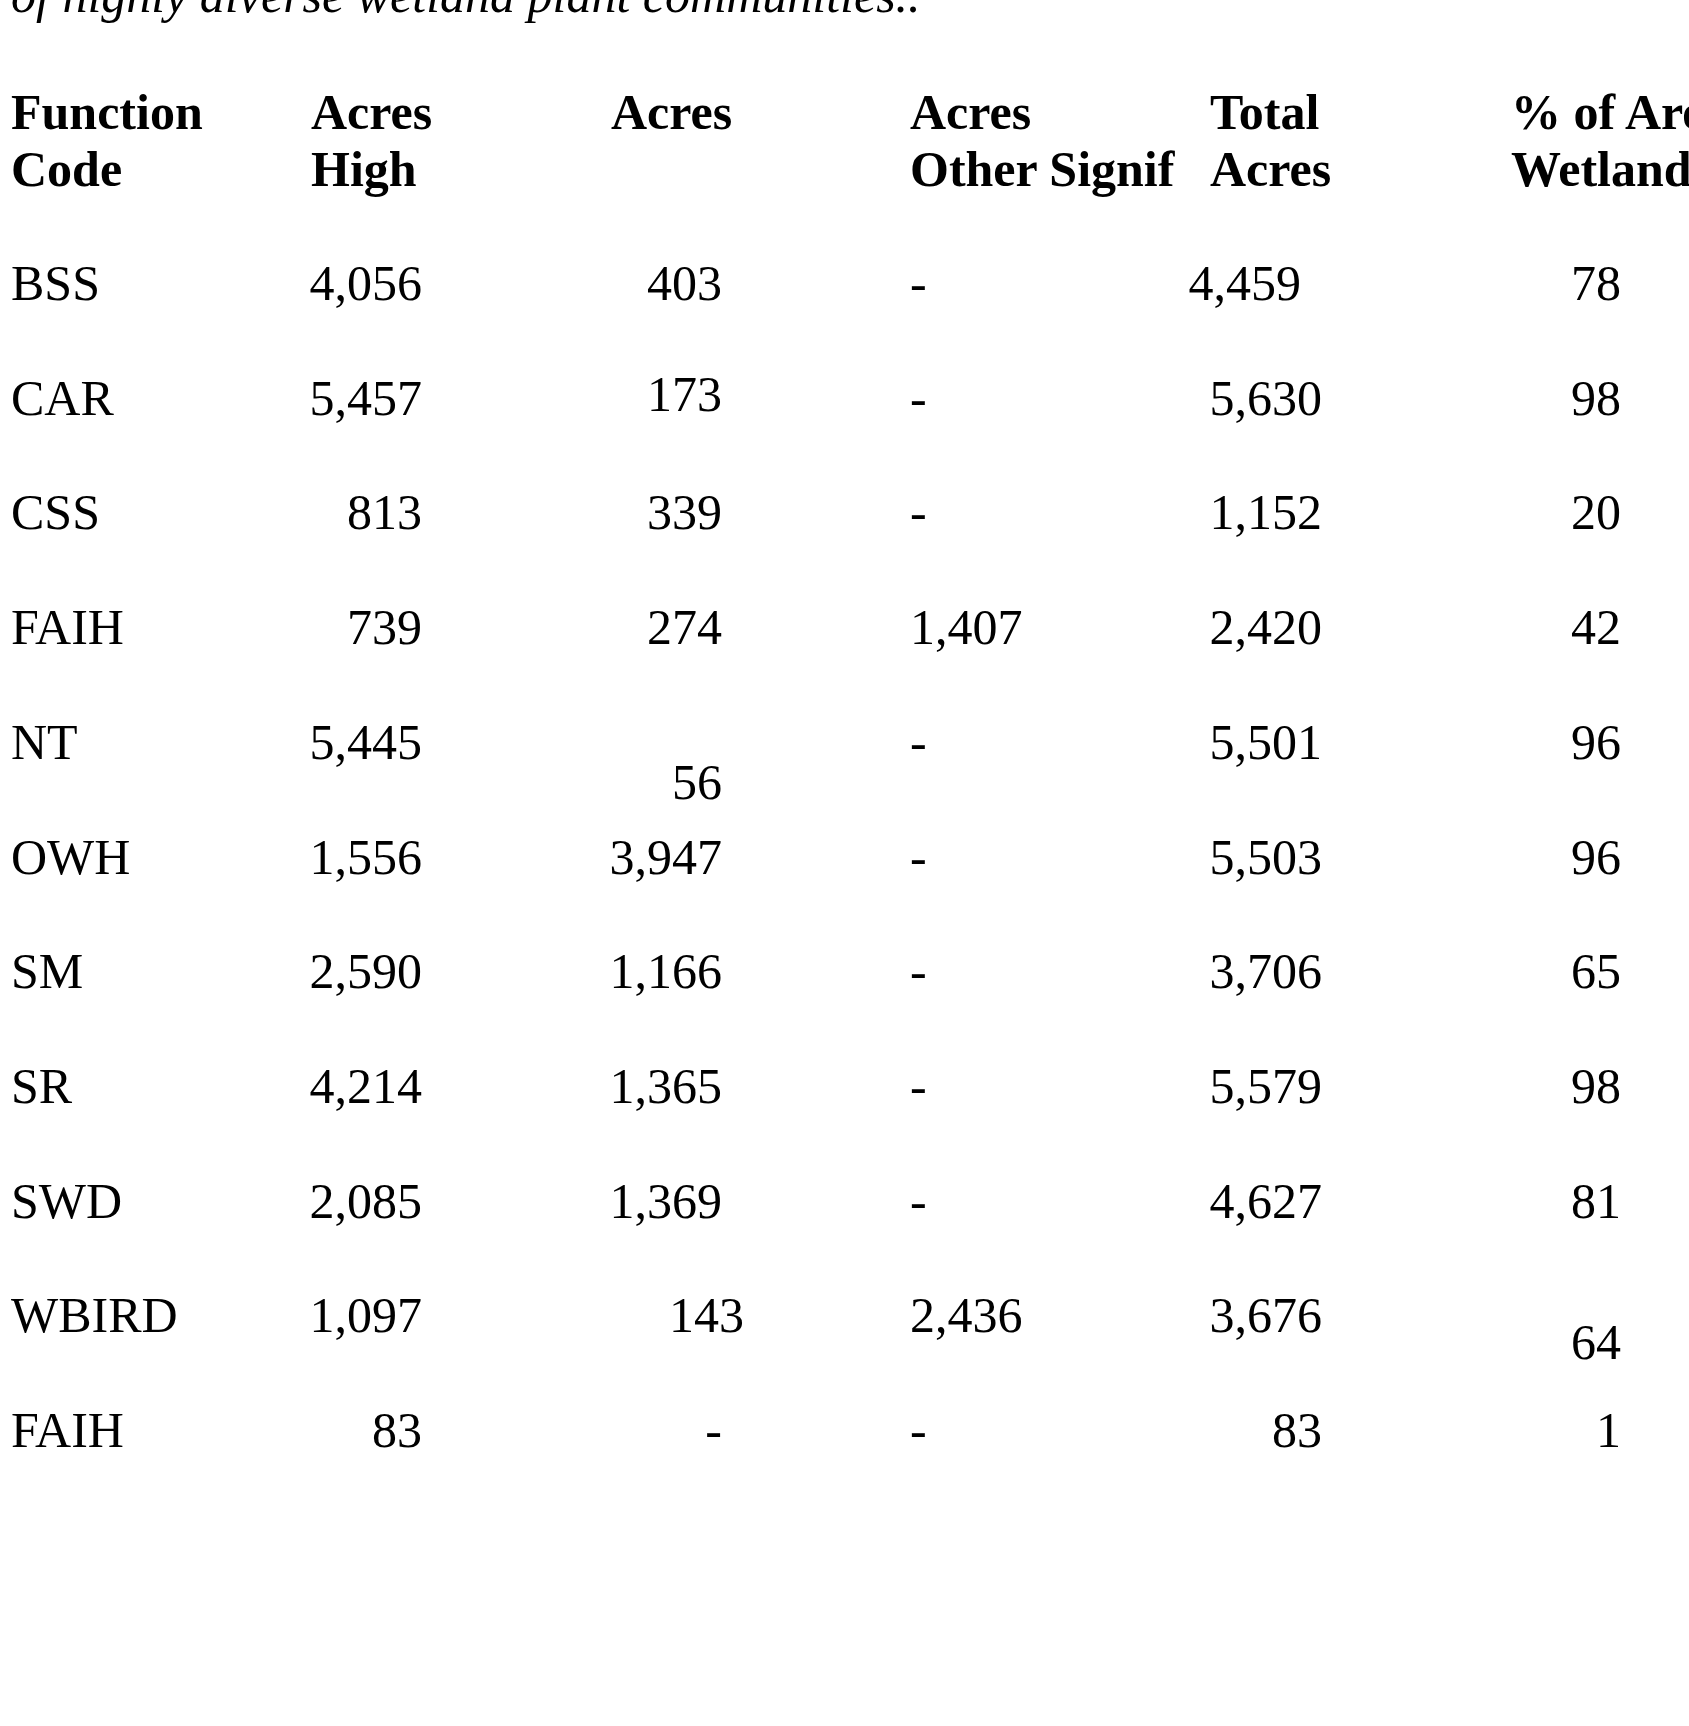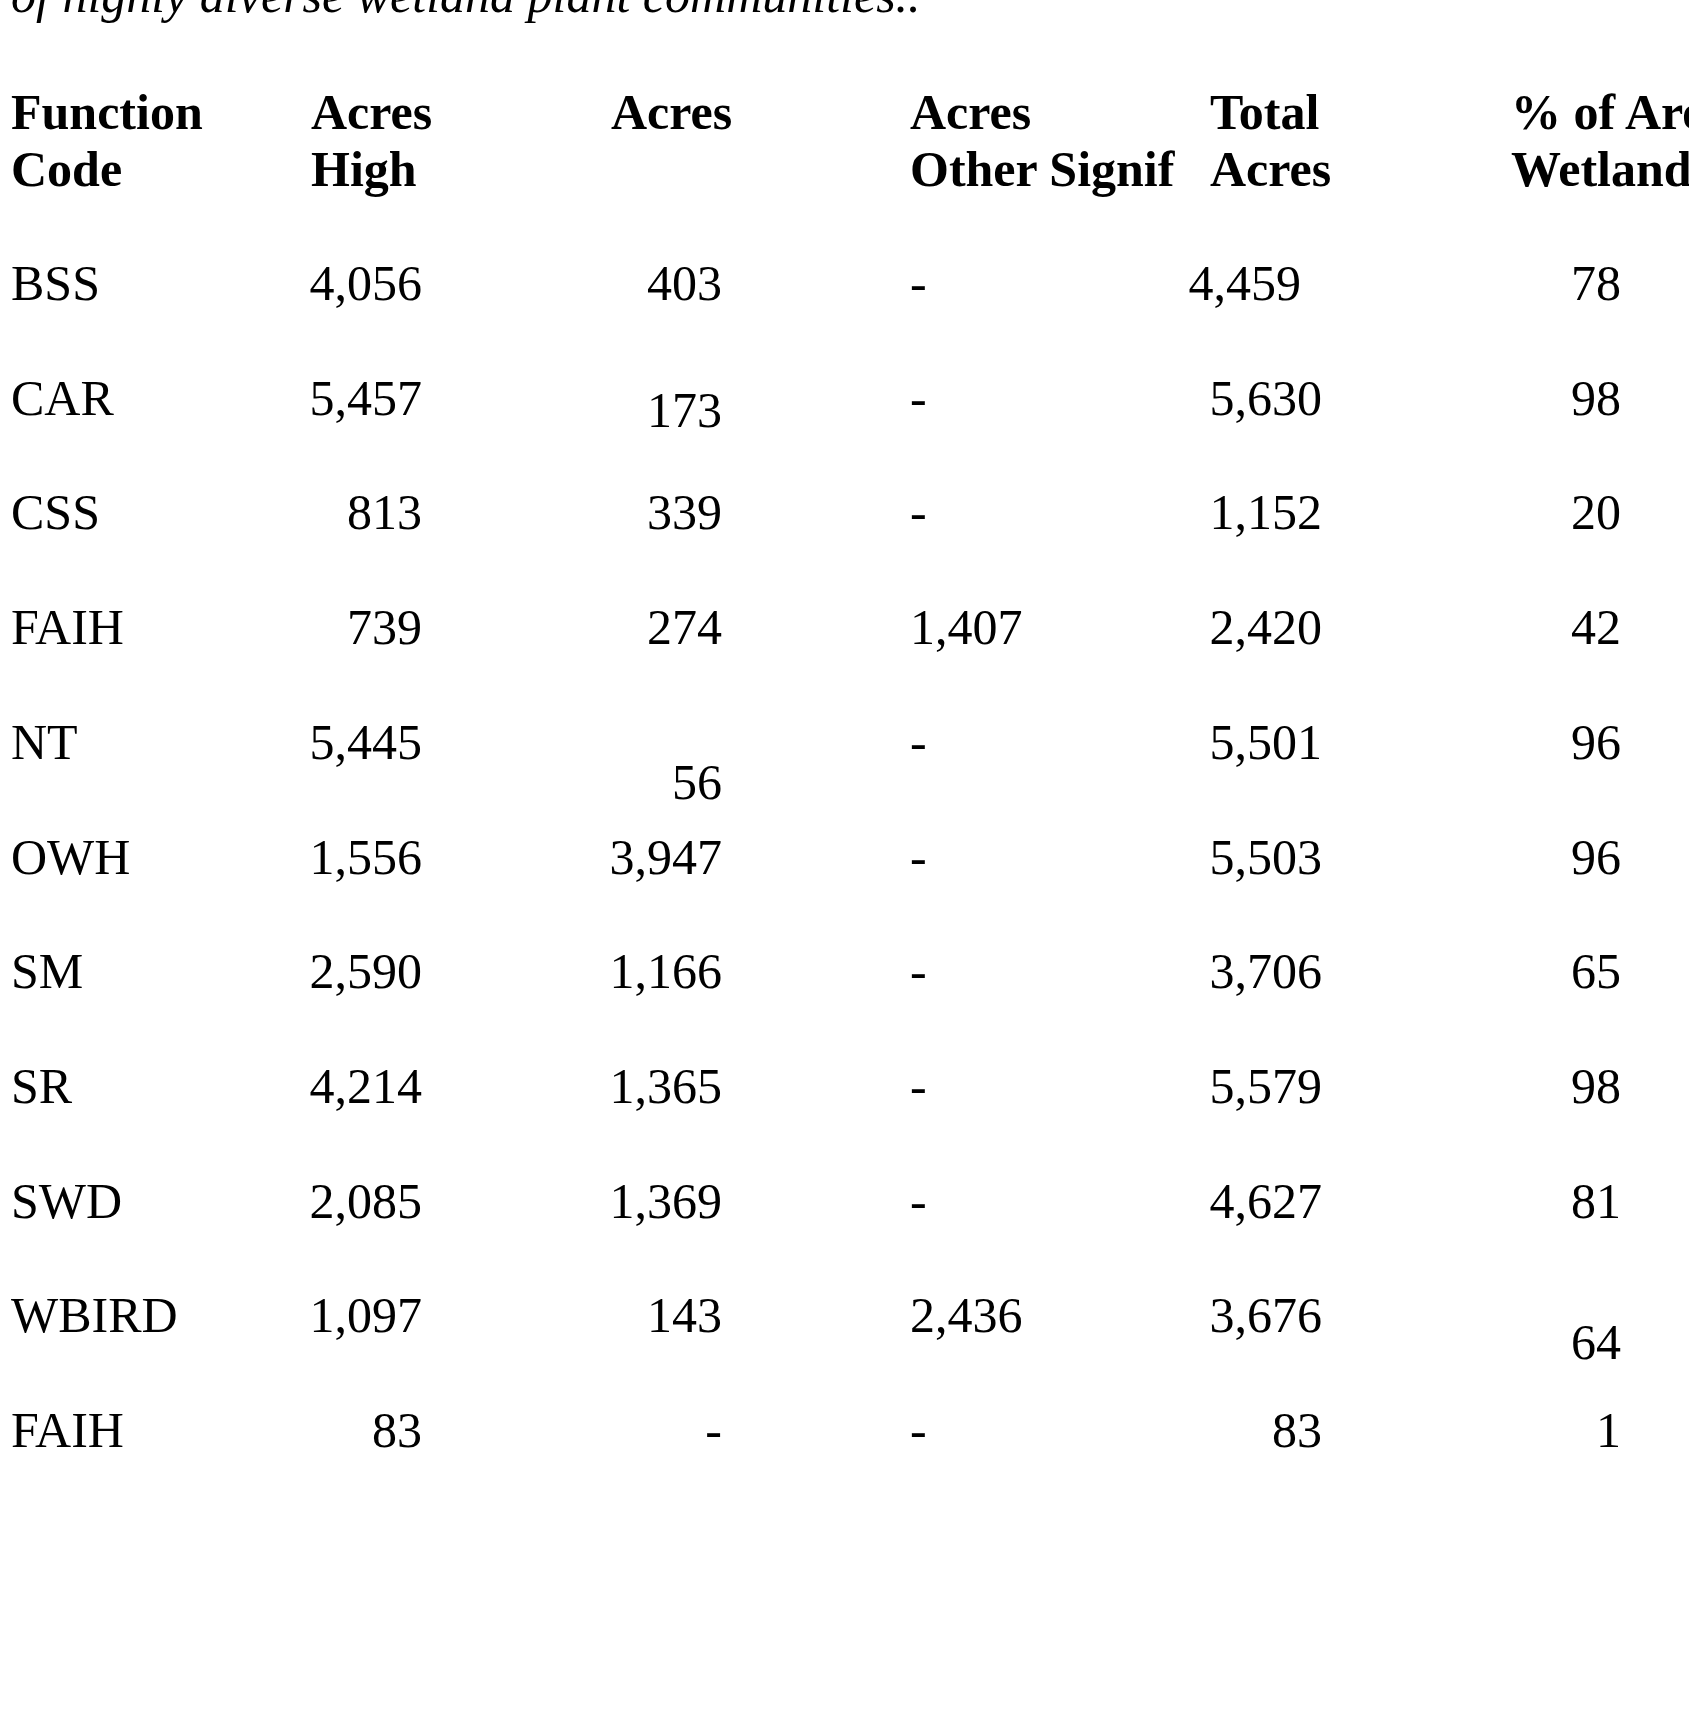--- a/index.html
+++ b/index.html
@@ -55,21 +55,21 @@
         <div class="cell" style="top: 258px; left: 11px;">BSS</div>
         <div class="cell right" style="top: 258px; right: 1267px;">4,056</div>
         <div class="cell right" style="top: 258px; right: 967px;">403</div>
         <div class="cell" style="top: 258px; left: 910px;">-</div>
         <div class="cell right" style="top: 258px; right: 388px;">4,459</div>
         <div class="cell right" style="top: 258px; right: 68px;">78</div>
       </div>
       <div>
         <div class="cell" style="top: 373px; left: 11px;">CAR</div>
         <div class="cell right" style="top: 373px; right: 1267px;">5,457</div>
-        <div class="cell right" style="top: 385px; right: 967px; margin-left: 30px;">173</div>
+        <div class="cell right" style="top: 369px; right: 967px; margin-left: 30px;">173</div>
         <div class="cell" style="top: 373px; left: 910px;">-</div>
         <div class="cell right" style="top: 373px; right: 367px;">5,630</div>
         <div class="cell right" style="top: 373px; right: 68px;">98</div>
       </div>
       <div>
         <div class="cell" style="top: 487px; left: 11px;">CSS</div>
         <div class="cell right" style="top: 487px; right: 1267px;">813</div>
         <div class="cell right" style="top: 487px; right: 967px;">339</div>
         <div class="cell" style="top: 487px; left: 910px;">-</div>
         <div class="cell right" style="top: 487px; right: 367px;">1,152</div>
@@ -119,21 +119,21 @@
         <div class="cell" style="top: 1176px; left: 11px;">SWD</div>
         <div class="cell right" style="top: 1176px; right: 1267px;">2,085</div>
         <div class="cell right" style="top: 1176px; right: 967px;">1,369</div>
         <div class="cell" style="top: 1176px; left: 910px;">-</div>
         <div class="cell right" style="top: 1176px; right: 367px;">4,627</div>
         <div class="cell right" style="top: 1176px; right: 68px;">81</div>
       </div>
       <div>
         <div class="cell" style="top: 1290px; left: 11px;">WBIRD</div>
         <div class="cell right" style="top: 1290px; right: 1267px;">1,097</div>
-        <div class="cell right" style="top: 1290px; right: 967px; text-align: right;">143</div>
+        <div class="cell right" style="top: 1290px; right: 945px; text-align: right;">143</div>
         <div class="cell" style="top: 1290px; left: 910px;">2,436</div>
         <div class="cell right" style="top: 1290px; right: 367px;">3,676</div>
         <div class="cell right" style="top: 1290px; right: 68px; margin-top: 27px;">64</div>
       </div>
       <div>
         <div class="cell" style="top: 1405px; left: 11px;">FAIH</div>
         <div class="cell right" style="top: 1405px; right: 1267px;">83</div>
         <div class="cell right" style="top: 1405px; right: 967px;">-</div>
         <div class="cell" style="top: 1405px; left: 910px;">-</div>
         <div class="cell right" style="top: 1405px; right: 367px;">83</div>

